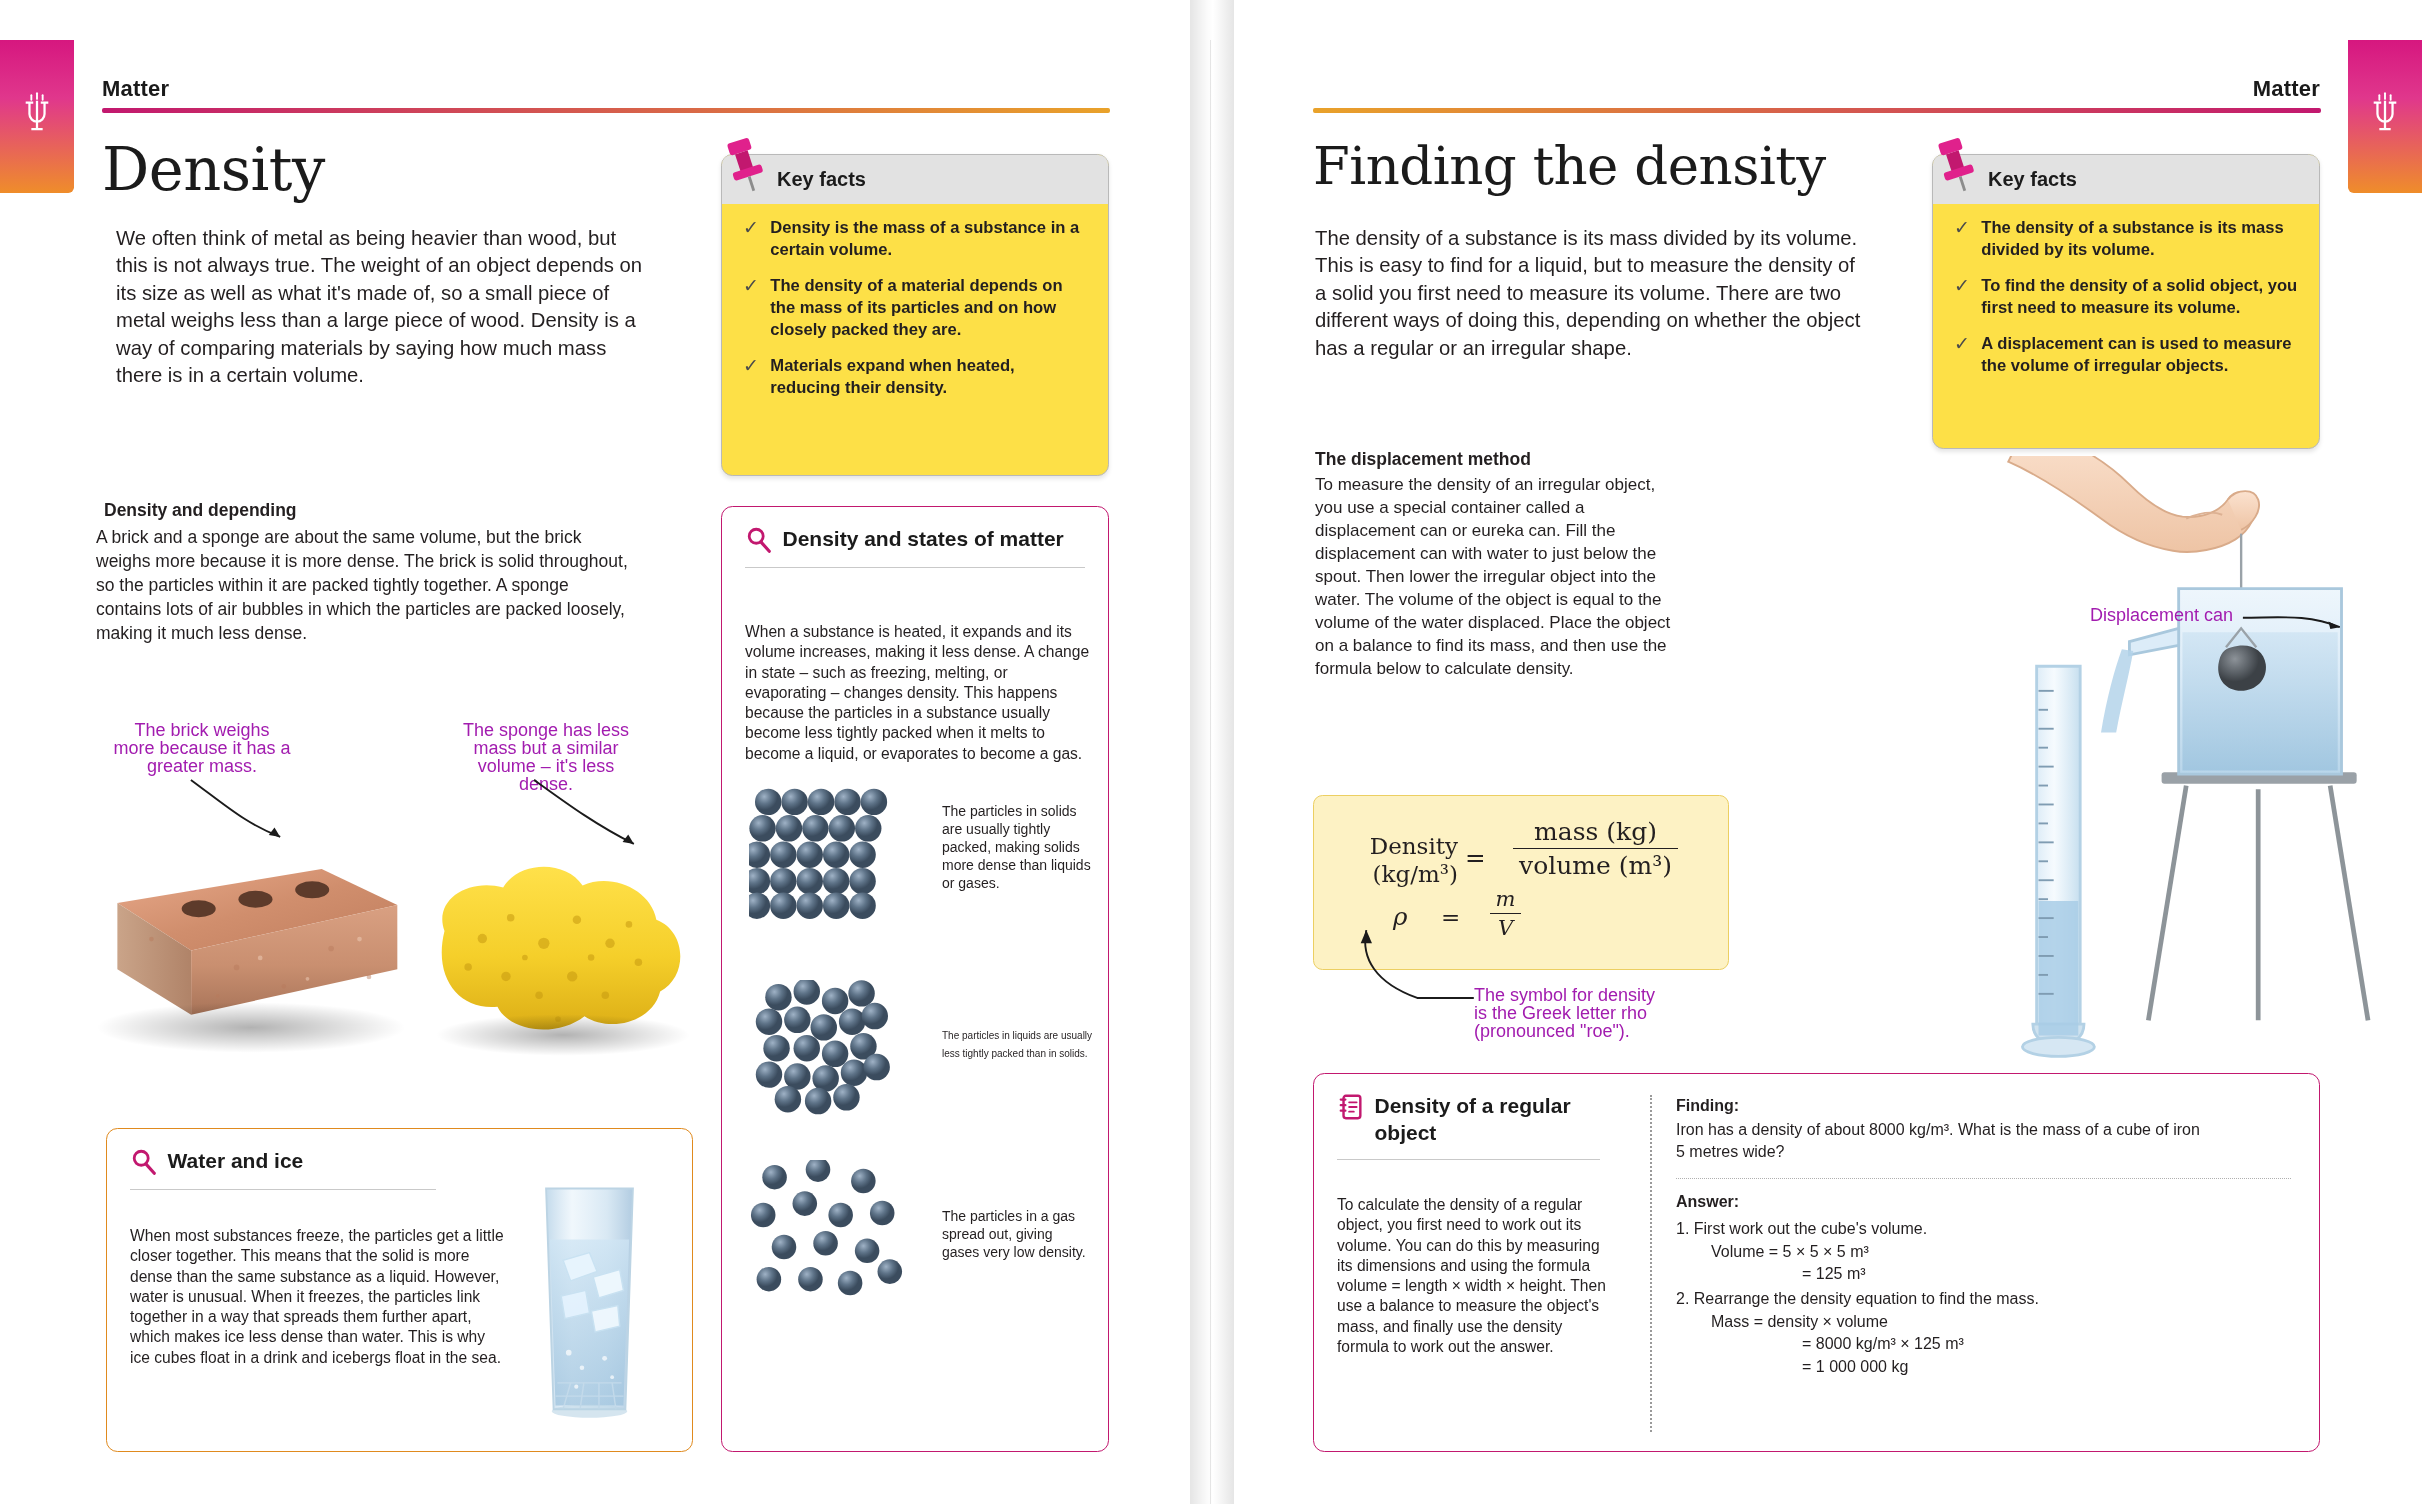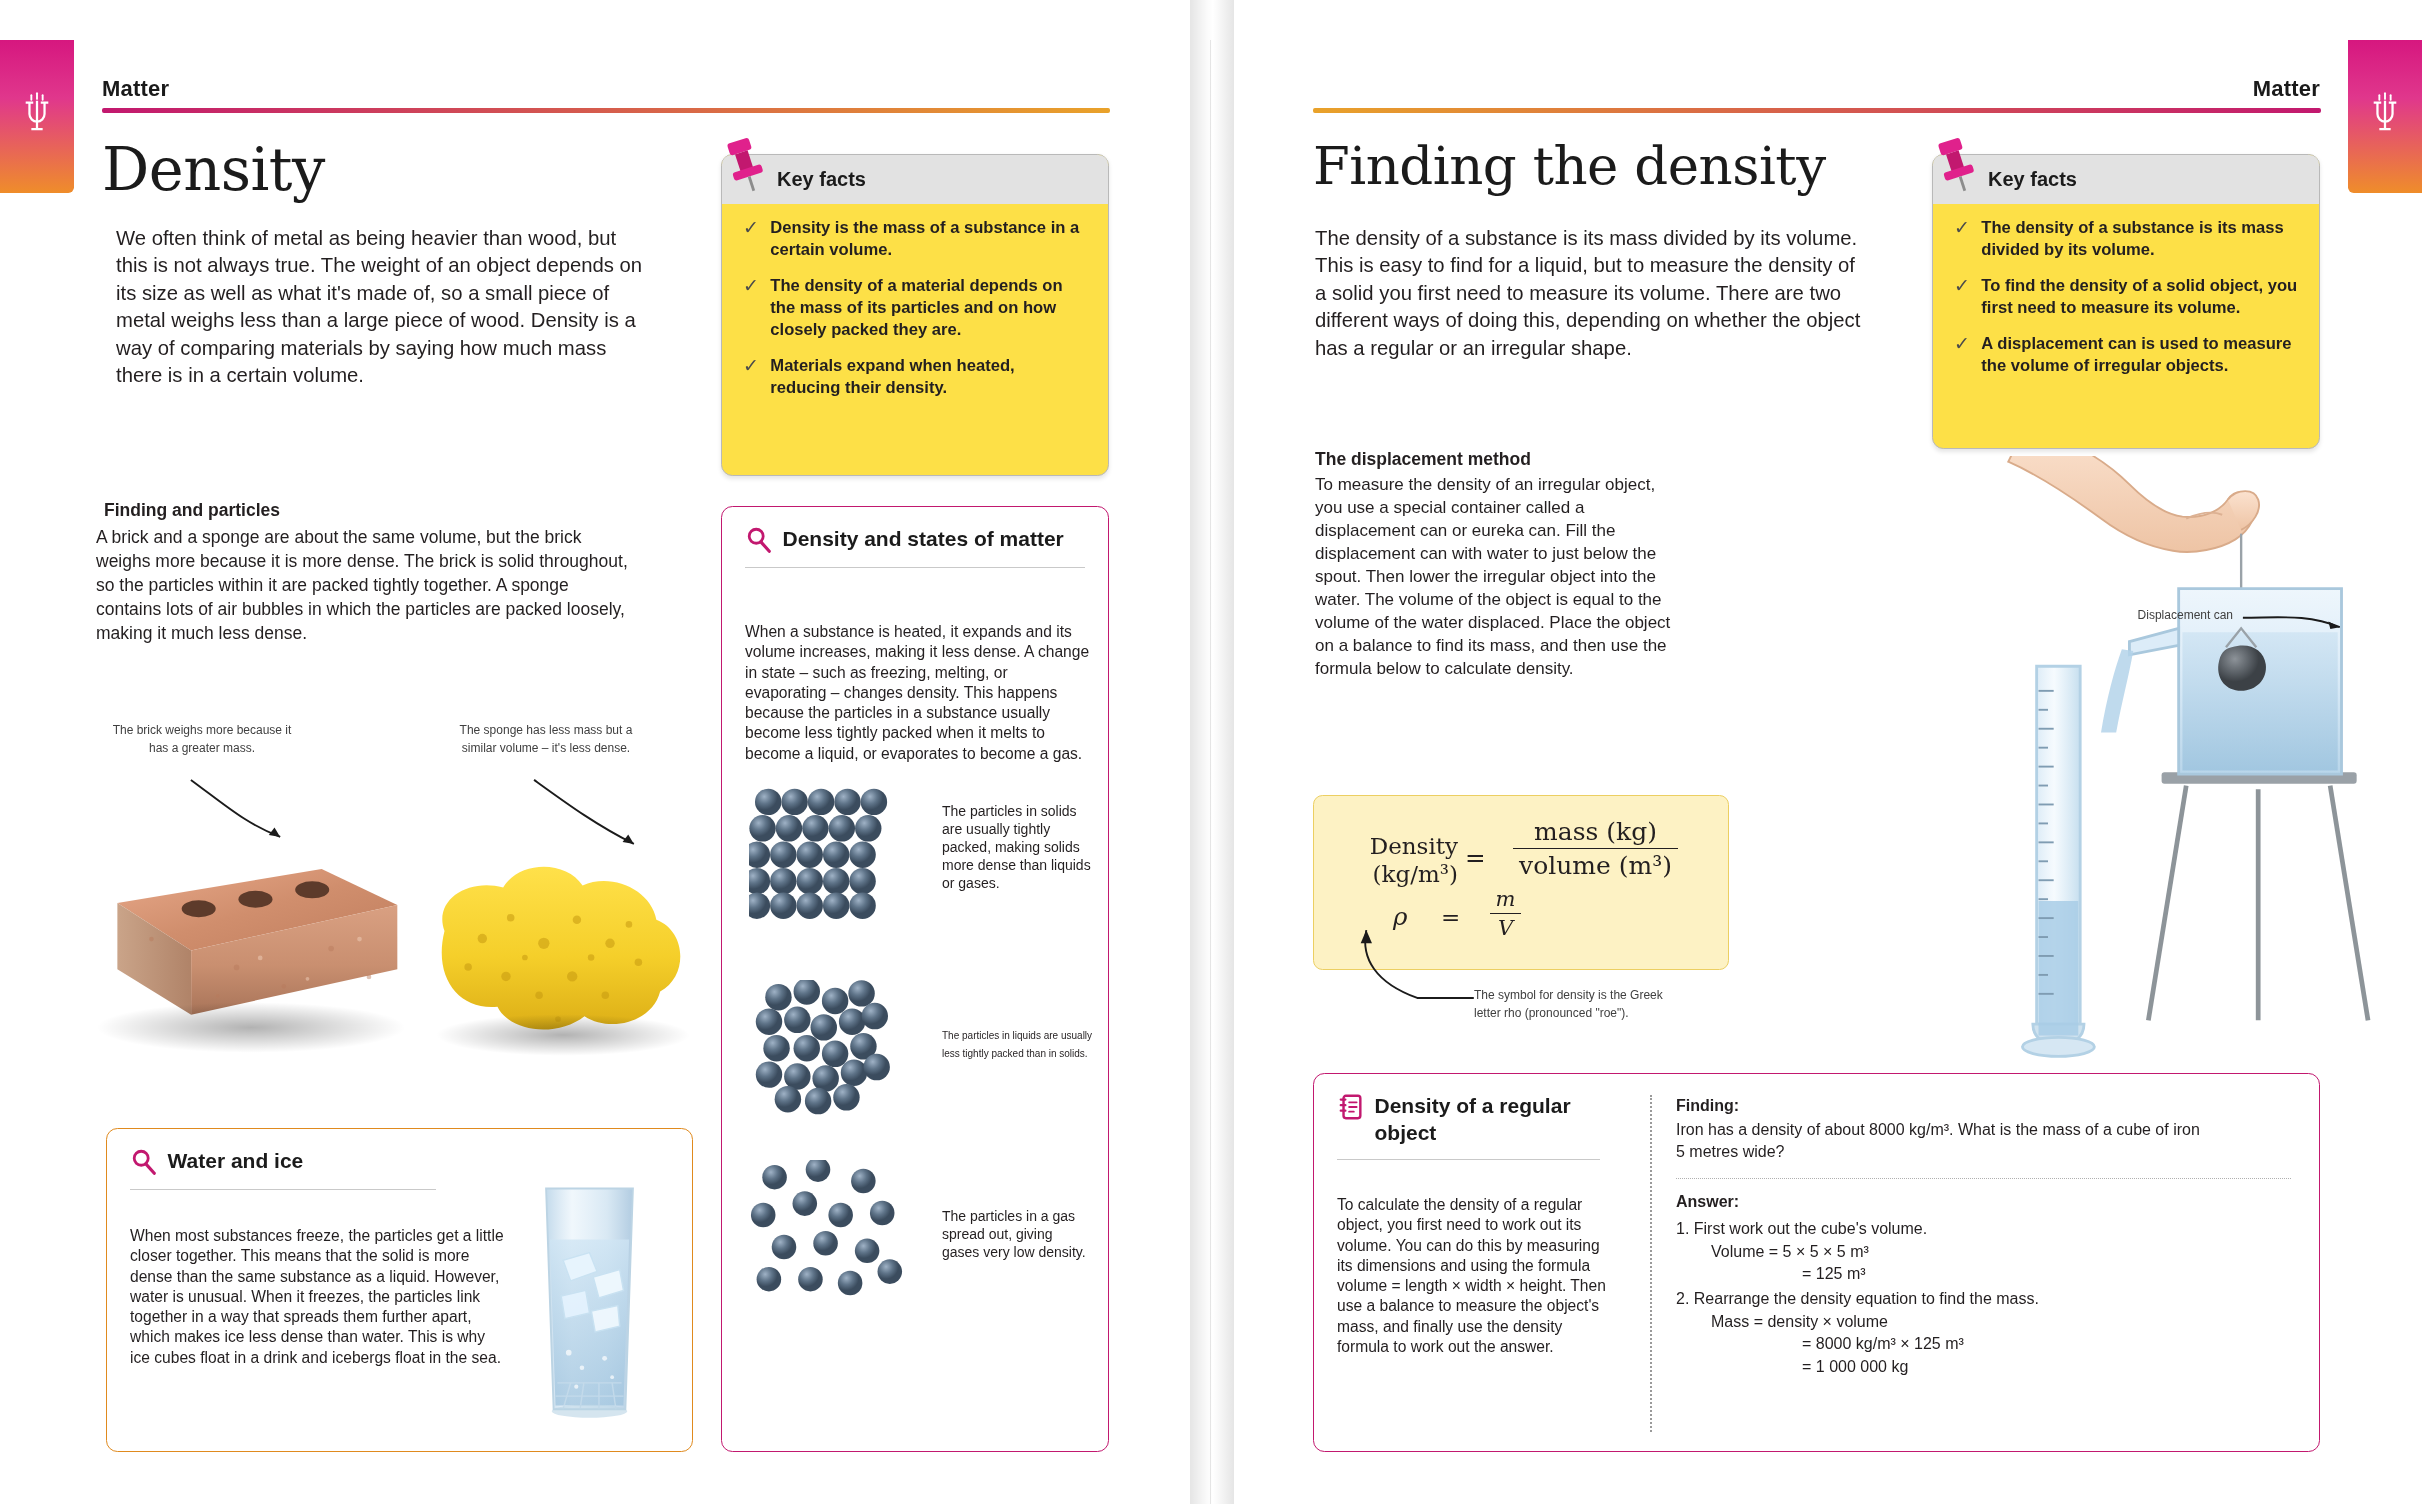--- a/index.html
+++ b/index.html
@@ -176,23 +176,23 @@
   }
   .hairline {
     height: 0.9px;
     background: #c9c9c9;
     margin: 13.2px 23px 0 23px;
   }
 
   
   .label {
     position: absolute;
-    font-size: 12px;
+    font-size: 18px;
     line-height: 18px;
-    color: #404040;
+    color: #a21caf;
   }
   .label.center { text-align: center; }
   .label.right { text-align: right; }
 
   svg.leader { position: absolute; overflow: visible; }
 
   
   .formula {
     position: absolute;
     box-sizing: border-box;
@@ -264,21 +264,21 @@
       </div>
     </div>
 
     <div class="running-head" style="left:102px;">Matter</div>
     <div class="rule" style="left:102px; top:68px; width:1008px; background:linear-gradient(to right,#c2186f,#e9a22a);"></div>
 
     <h1 class="title" style="left:102px; top:95px; font-size:59px;">Density</h1>
 
     <div class="intro" style="left:116px; top:185px; width:530px;">We often think of metal as being heavier than wood, but this is not always true. The weight of an object depends on its size as well as what it's made of, so a small piece of metal weighs less than a large piece of wood. Density is a way of comparing materials by saying how much mass there is in a certain volume.</div>
 
-    <div class="sub-h" style="left:104px; top:460px;">Finding and particles</div>
+    <div class="sub-h" style="left:104px; top:460px;">Density and depending</div>
     <div class="body-s" style="left:96px; top:485px; width:539px;">A brick and a sponge are about the same volume, but the brick weighs more because it is more dense. The brick is solid throughout, so the particles within it are packed tightly together. A sponge contains lots of air bubbles in which the particles are packed loosely, making it much less dense.</div>
 
     <div class="label center" style="left:112px; top:681px; width:180px;">The brick weighs more because it has a greater mass.</div>
     <svg class="leader" style="left:189px; top:738px;" width="114" height="76" viewBox="0 0 120 80">
       <path d="M2,2 C40,30 60,48 96,62" stroke="#1b1b1b" stroke-width="2" fill="none"></path>
       <polygon points="96,62 84,60 90,52" fill="#1b1b1b"></polygon>
     </svg>
 
     <div class="label center" style="left:456px; top:681px; width:180px;">The sponge has less mass but a similar volume – it's less dense.</div>
     <svg class="leader" style="left:530px; top:738px;" width="123" height="81" viewBox="0 0 130 86">

